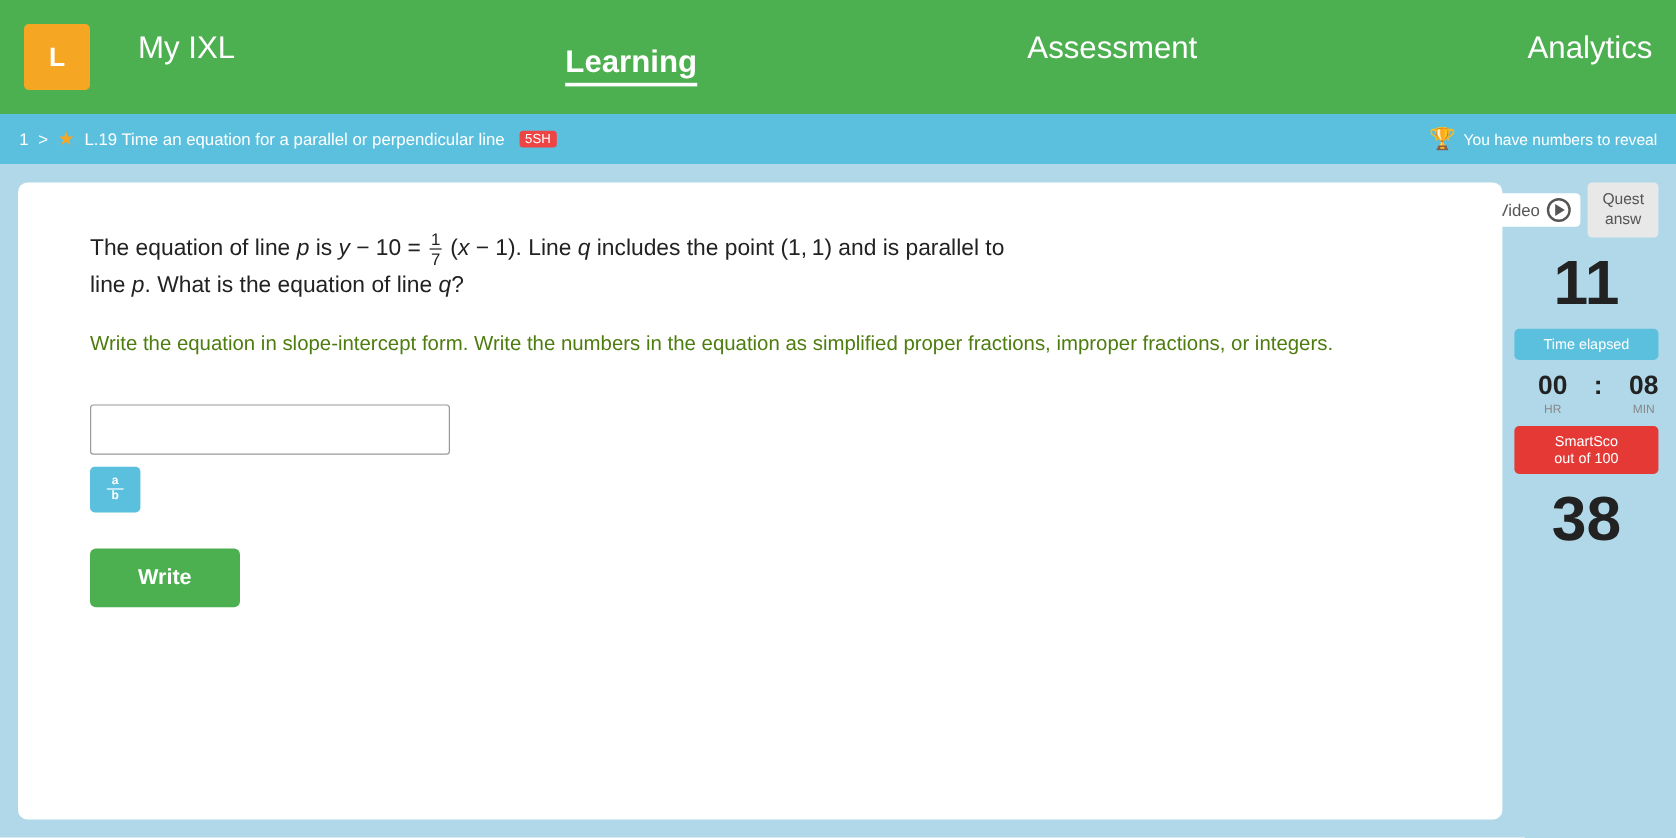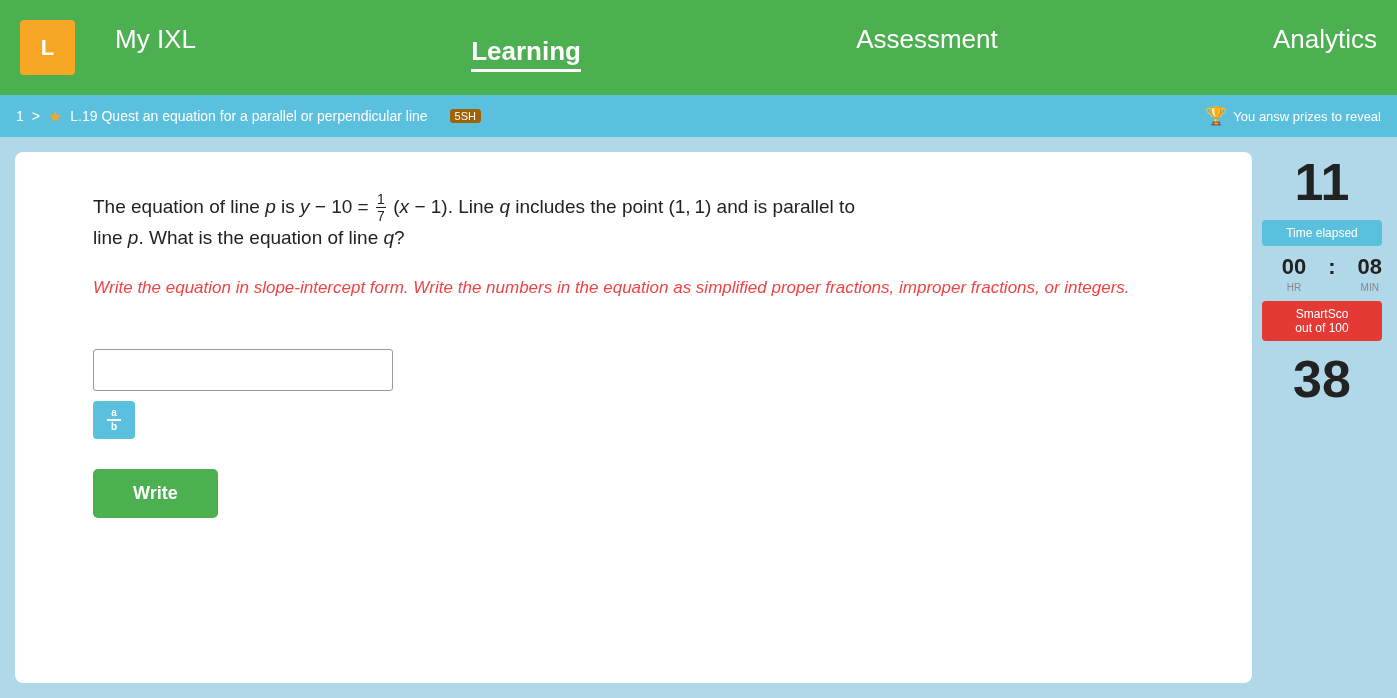--- a/index.html
+++ b/index.html
@@ -72,26 +72,26 @@
     }
     .breadcrumb-star {
       color: #f5a623;
       font-size: 16px;
     }
     .breadcrumb-title {
       color: white;
       font-size: 14px;
     }
     .breadcrumb-badge {
-      background: #a16207;
+      background: #ef4444;
       color: white;
       font-size: 11px;
       padding: 1px 5px;
       border-radius: 3px;
-      margin-left: 14px;
+      margin-left: 4px;
     }
     .breadcrumb-right {
       margin-left: auto;
       display: flex;
       align-items: center;
       gap: 6px;
       color: white;
       font-size: 13px;
     }
     .trophy-icon {
@@ -105,41 +105,40 @@
       background: #b0d8e8;
       padding: 15px;
       gap: 10px;
     }
 
     
     .question-card {
       background: white;
       border-radius: 8px;
       flex: 1;
-      padding: 40px 78px;
+      padding: 40px 60px;
       position: relative;
     }
 
     .question-text {
       font-size: 19px;
       line-height: 1.6;
       color: #222;
       margin-bottom: 20px;
     }
 
     .question-text em {
       font-style: italic;
     }
 
     .instruction-text {
       font-size: 17px;
-      font-style: italic;
-      color: #ef4444;
+      color: #4d7c0f;
       line-height: 1.6;
-      margin-bottom: 48px;
+      margin-bottom: 36px;
     }
 
     .answer-input {
       display: block;
       width: 300px;
       height: 42px;
       border: 1.5px solid #999;
       border-radius: 3px;
       padding: 0 10px;
       font-size: 16px;
@@ -307,25 +306,25 @@
     <a class="nav-link active">Learning</a>
     <a class="nav-link">Assessment</a>
     <a class="nav-link">Analytics</a>
   </div>
 </nav>
 
 <div class="breadcrumb-bar">
   <span class="breadcrumb-num">1</span>
   <span class="breadcrumb-sep">&gt;</span>
   <span class="breadcrumb-star">★</span>
-  <span class="breadcrumb-title">L.19 Quest an equation for a parallel or perpendicular line</span>
+  <span class="breadcrumb-title">L.19 Time an equation for a parallel or perpendicular line</span>
   <span class="breadcrumb-badge">5SH</span>
   <div class="breadcrumb-right">
     <span class="trophy-icon">🏆</span>
-    <span>You answ prizes to reveal</span>
+    <span>You have numbers to reveal</span>
   </div>
 </div>
 
 <div class="main-content">
 
   <div class="question-card">
     <div class="question-text">
       The equation of line <em>p</em> is <em>y</em> − 10 =
       <span class="math-frac">
         <span class="mf-num">1</span>
@@ -346,20 +345,32 @@
         <span class="bar"></span>
         <span class="den">b</span>
       </span>
     </button>
 
     <button class="submit-btn">Write</button>
   </div>
 
   <div class="right-panel">
 
+    <div style="display:flex; gap:6px; align-items:center; justify-content:flex-end; width:100%;">
+      <div class="video-btn">
+        <span>Video</span>
+        <div class="play-circle">
+          <div class="play-triangle"></div>
+        </div>
+      </div>
+      <div class="question-num-badge">
+        <div>Quest</div>
+        <div>answ</div>
+      </div>
+    </div>
 
     <div class="score-number">11</div>
 
     <div class="time-btn">
       <div>Time elapsed</div>
     </div>
 
     <div class="timer-display">
       <div class="timer-col">
         <div class="timer-nums">00</div>

